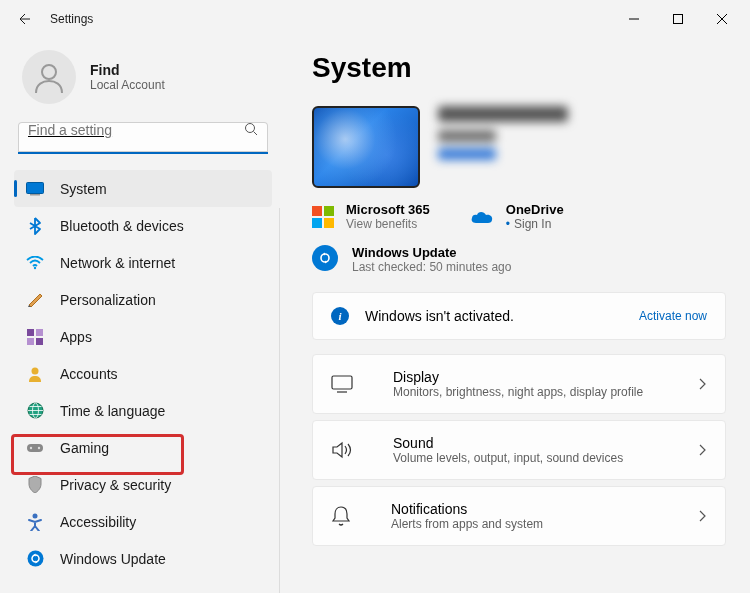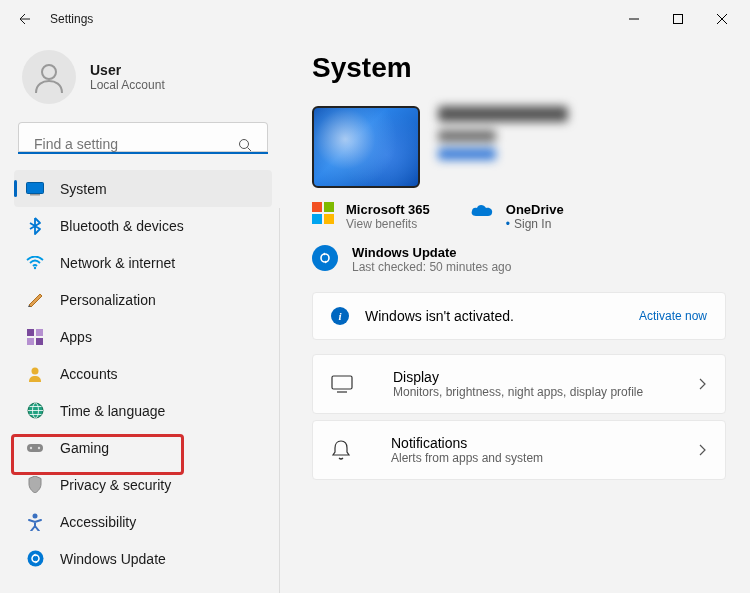--- a/index.html
+++ b/index.html
@@ -8,40 +8,40 @@
     .back-btn { width: 34px; height: 34px; display: flex; align-items: center; justify-content: center; cursor: pointer; border-radius: 4px; }
     .title-text { font-size: 12px; margin-left: 10px; color: #1a1a1a; }
     .window-controls { margin-left: auto; display: flex; }
     .window-btn { width: 44px; height: 30px; display: flex; align-items: center; justify-content: center; cursor: pointer; }
     .content { display: flex; height: calc(100% - 38px); }
     .sidebar { width: 280px; padding: 0 8px 0 14px; display: flex; flex-direction: column; position: relative; }
     .user-section { display: flex; align-items: center; padding: 12px 8px 18px; gap: 14px; }
     .avatar { width: 54px; height: 54px; background: #e4e4e4; border-radius: 50%; display: flex; align-items: center; justify-content: center; }
     .user-name { font-size: 14px; font-weight: 600; color: #1a1a1a; }
     .user-sub { font-size: 12px; color: #5f5f5f; }
-    .search-box { display: flex; align-items: flex-end; border-bottom: 2px solid #0067c0; background: #fdfdfd; border-radius: 4px 4px 0 0; padding: 0 16px; height: 32px; margin: 0 4px 16px; box-shadow: inset 0 0 0 1px #d0d0d0; }
+    .search-box { display: flex; align-items: flex-start; border-bottom: 2px solid #0067c0; background: #fdfdfd; border-radius: 4px 4px 0 0; padding: 0 10px; height: 32px; margin: 0 4px 16px; box-shadow: inset 0 0 0 1px #d0d0d0; text-decoration: underline; }
     .search-input { flex: 1; border: none; background: transparent; outline: none; font-size: 14px; color: #5f5f5f; }
     .nav-list { flex: 1; overflow-y: auto; }
     .nav-item { display: flex; align-items: center; height: 37px; padding: 0 12px; border-radius: 4px; gap: 16px; cursor: pointer; font-size: 14px; color: #1a1a1a; position: relative; }
     .nav-item.selected { background: #eaeaea; }
     .nav-item.selected::before { content: ''; position: absolute; left: 0; top: 10px; bottom: 10px; width: 3px; background: #0067c0; border-radius: 2px; }
     .nav-icon { width: 18px; height: 18px; display: flex; align-items: center; justify-content: center; flex-shrink:0; }
     .divider { position: absolute; right: 0; top: 170px; bottom: 0; width: 1px; background: #dcdcdc; }
     .highlight-box { position: absolute; border: 3px solid #d32f2f; border-radius: 4px; left: 11px; width: 173px; top: 396px; height: 41px; pointer-events: none; }
     .main { flex: 1; padding: 14px 24px 0 32px; overflow-y: auto; }
     .page-title { font-size: 28px; font-weight: 600; margin-bottom: 22px; }
     .device-row { display: flex; gap: 18px; margin-bottom: 8px; align-items: flex-start; }
     .device-img { width: 108px; height: 82px; border: 2px solid #222; border-radius: 6px; background: linear-gradient(135deg, #0a4db0 0%, #2a82e8 40%, #0a4db0 100%); position: relative; overflow: hidden; }
     .device-img::after { content: ''; position: absolute; inset: 0; background: radial-gradient(circle at 30% 40%, rgba(255,255,255,0.6) 0%, rgba(100,180,255,0.3) 35%, transparent 60%), radial-gradient(circle at 70% 60%, rgba(60,130,230,0.9), transparent 50%); }
     .blur-box { filter: blur(5px); }
     .blur-title { width: 130px; height: 16px; background: #555; border-radius: 4px; margin-bottom: 8px; }
     .blur-sub { width: 58px; height: 12px; background: #707070; border-radius: 3px; margin-bottom: 6px; }
     .blur-link { width: 58px; height: 12px; background: #3b7dd8; border-radius: 3px; }
     .service-row { display: flex; gap: 40px; margin: 14px 0 4px; }
-    .service-item { display: flex; gap: 12px; align-items: flex-start; }
+    .service-item { display: flex; gap: 12px; align-items: center; }
     .svc-title { font-size: 13px; font-weight: 600; }
     .svc-sub { font-size: 12px; color: #737373; }
     .svc-link { font-size: 12px; color: #5f5f5f; }
     .svc-dot::before { content: '•'; color: #0067c0; margin-right: 4px; }
     .update-row { display: flex; gap: 14px; align-items: flex-start; margin: 14px 0 18px; }
     .card-wrap { border: 1px solid #e8e8e8; background: #fdfdfd; border-radius: 4px; }
     .activation-card { display: flex; align-items: center; padding: 14px 18px; gap: 16px; margin-bottom: 14px; }
     .activation-text { font-size: 14px; flex: 1; }
     .activate-link { color: #0067c0; font-size: 12px; cursor: pointer; }
     .setting-card { display: flex; align-items: center; padding: 14px 18px; gap: 40px; margin-bottom: 6px; cursor: pointer; }
@@ -87,21 +87,21 @@
 <div class="content">
   <div class="sidebar">
     <div class="user-section">
       <div class="avatar">
         <svg width="36" height="36" viewBox="0 0 36 36">
             <circle cx="18" cy="13" r="7" fill="none" stroke="#999" stroke-width="2"></circle>
             <path d="M5 34 C5 25 12 22 18 22 C24 22 31 25 31 34" fill="none" stroke="#999" stroke-width="2"></path>
           </svg>
       </div>
       <div>
-        <div class="user-name">User</div>
+        <div class="user-name">Find</div>
         <div class="user-sub">Local Account</div>
       </div>
     </div>
     <div class="search-box">
       <input class="search-input" placeholder="Find a setting" style="">
       <svg width="14" height="14" viewBox="0 0 14 14">
           <circle cx="6" cy="6" r="4.5" stroke="#555" fill="none" stroke-width="1"></circle>
           <path d="M9.5 9.5 L13 13" stroke="#555" stroke-width="1"></path>
         </svg>
     </div>
@@ -275,20 +275,33 @@
         </svg>
       <div style="flex:1">
         <div class="setting-title">Display</div>
         <div class="setting-desc">Monitors, brightness, night apps, display profile</div>
       </div>
       <svg class="chev-right" width="8" height="12">
           <path d="M1 1 L6 6 L1 11" stroke="#555" fill="none" stroke-width="1.2"></path>
         </svg>
     </div>
 
+    <div class="card-wrap setting-card">
+      <svg width="22" height="20" viewBox="0 0 22 20">
+          <path d="M2 7 H6 L11 3 V17 L6 13 H2 Z" stroke="#333" fill="none" stroke-width="1.2"></path>
+          <path d="M14 6 Q17 10 14 14 M17 4 Q22 10 17 16" stroke="#333" fill="none" stroke-width="1.2"></path>
+        </svg>
+      <div style="flex:1">
+        <div class="setting-title">Sound</div>
+        <div class="setting-desc">Volume levels, output, input, sound devices</div>
+      </div>
+      <svg class="chev-right" width="8" height="12">
+          <path d="M1 1 L6 6 L1 11" stroke="#555" fill="none" stroke-width="1.2"></path>
+        </svg>
+    </div>
 
     <div class="card-wrap setting-card">
       <svg width="20" height="22" viewBox="0 0 20 22">
           <path d="M10 2 C6 2 4 5 4 9 V13 L2 16 H18 L16 13 V9 C16 5 14 2 10 2 Z" stroke="#333" fill="none" stroke-width="1.2"></path>
           <path d="M8 19 Q10 21 12 19" stroke="#333" fill="none" stroke-width="1.2"></path>
         </svg>
       <div style="flex:1">
         <div class="setting-title">Notifications</div>
         <div class="setting-desc">Alerts from apps and system</div>
       </div>

